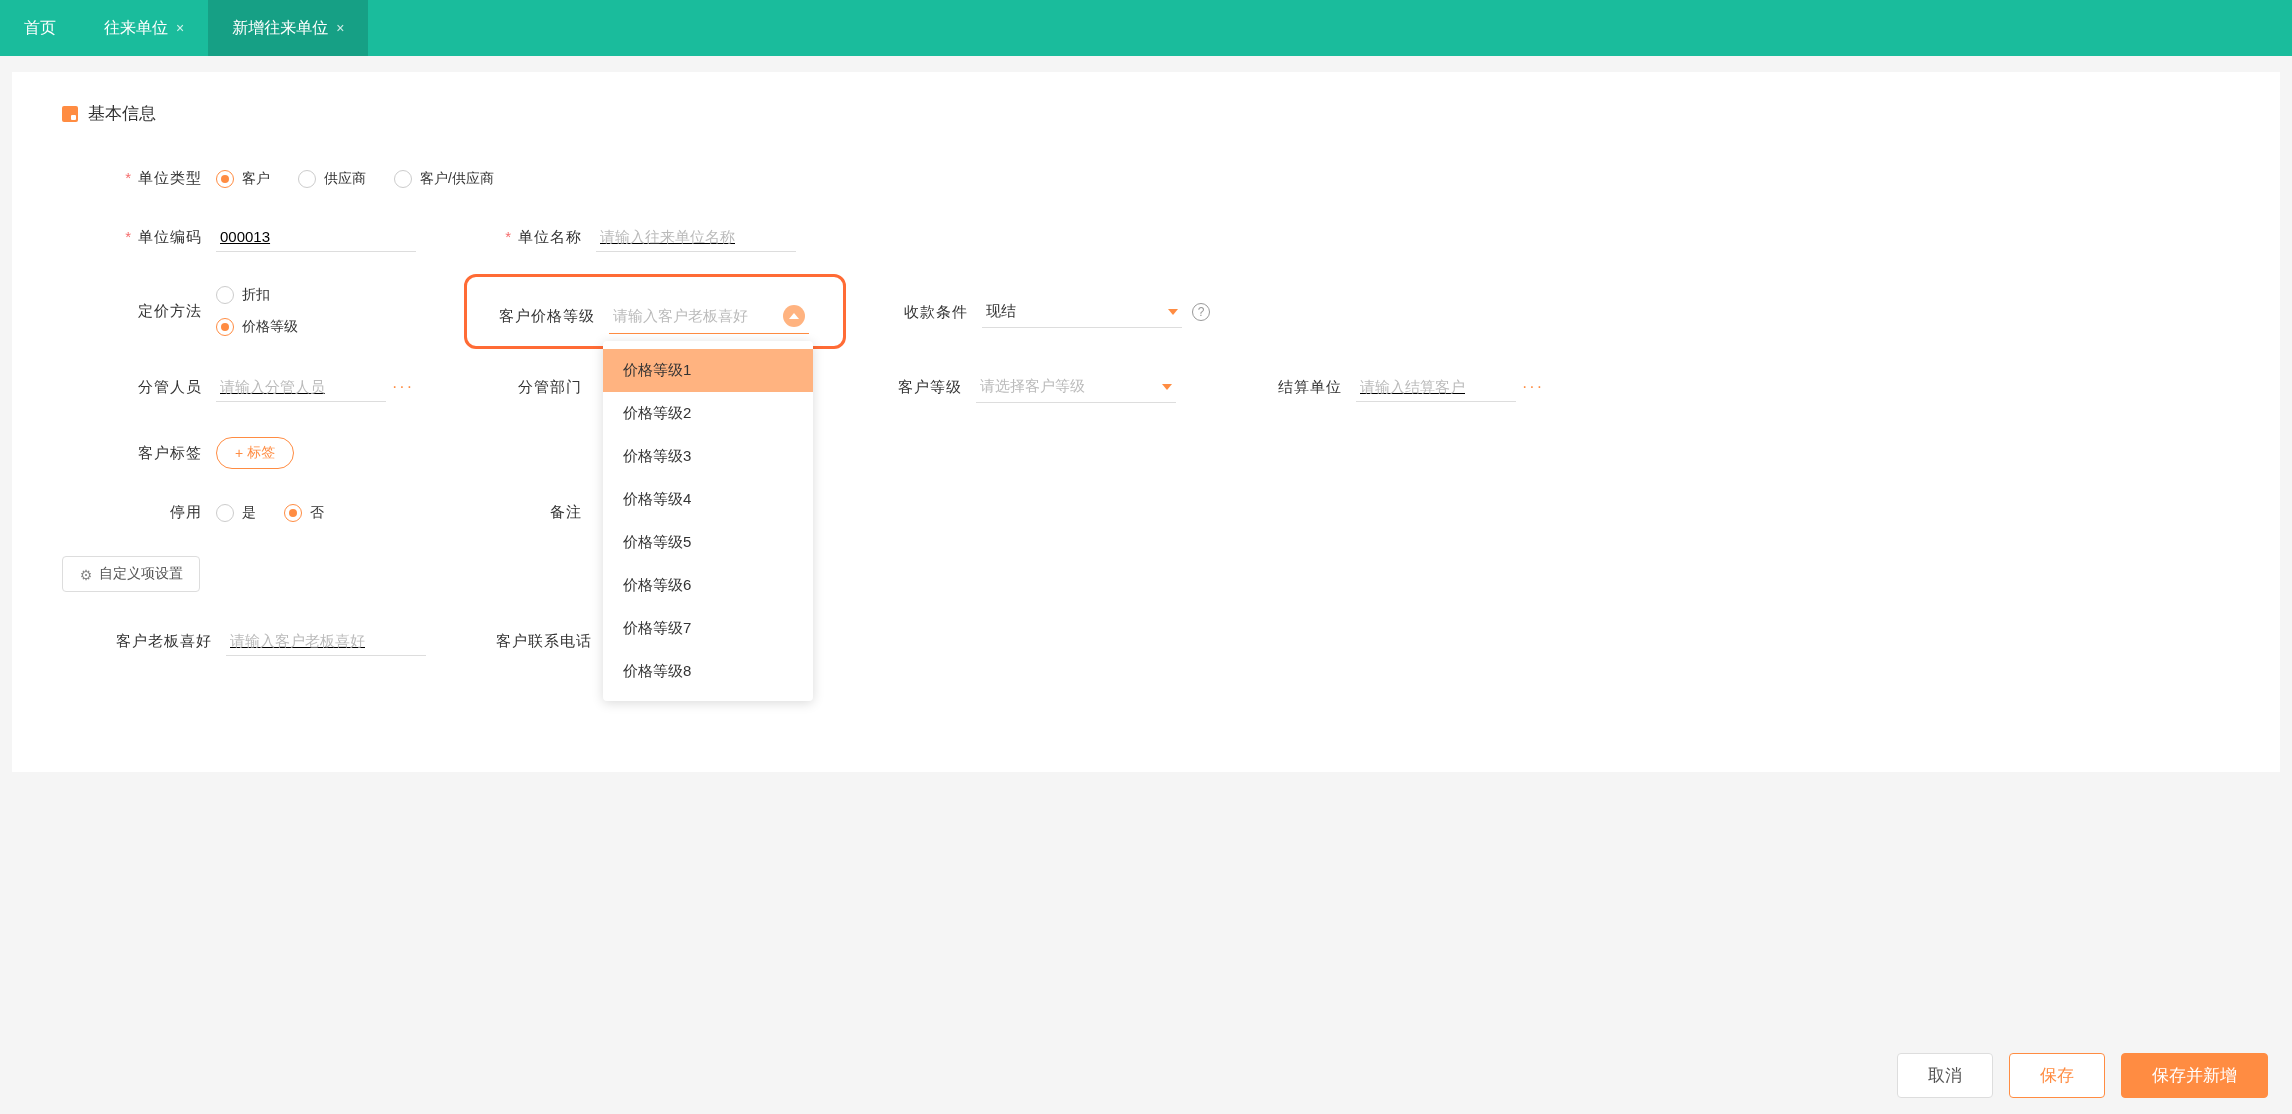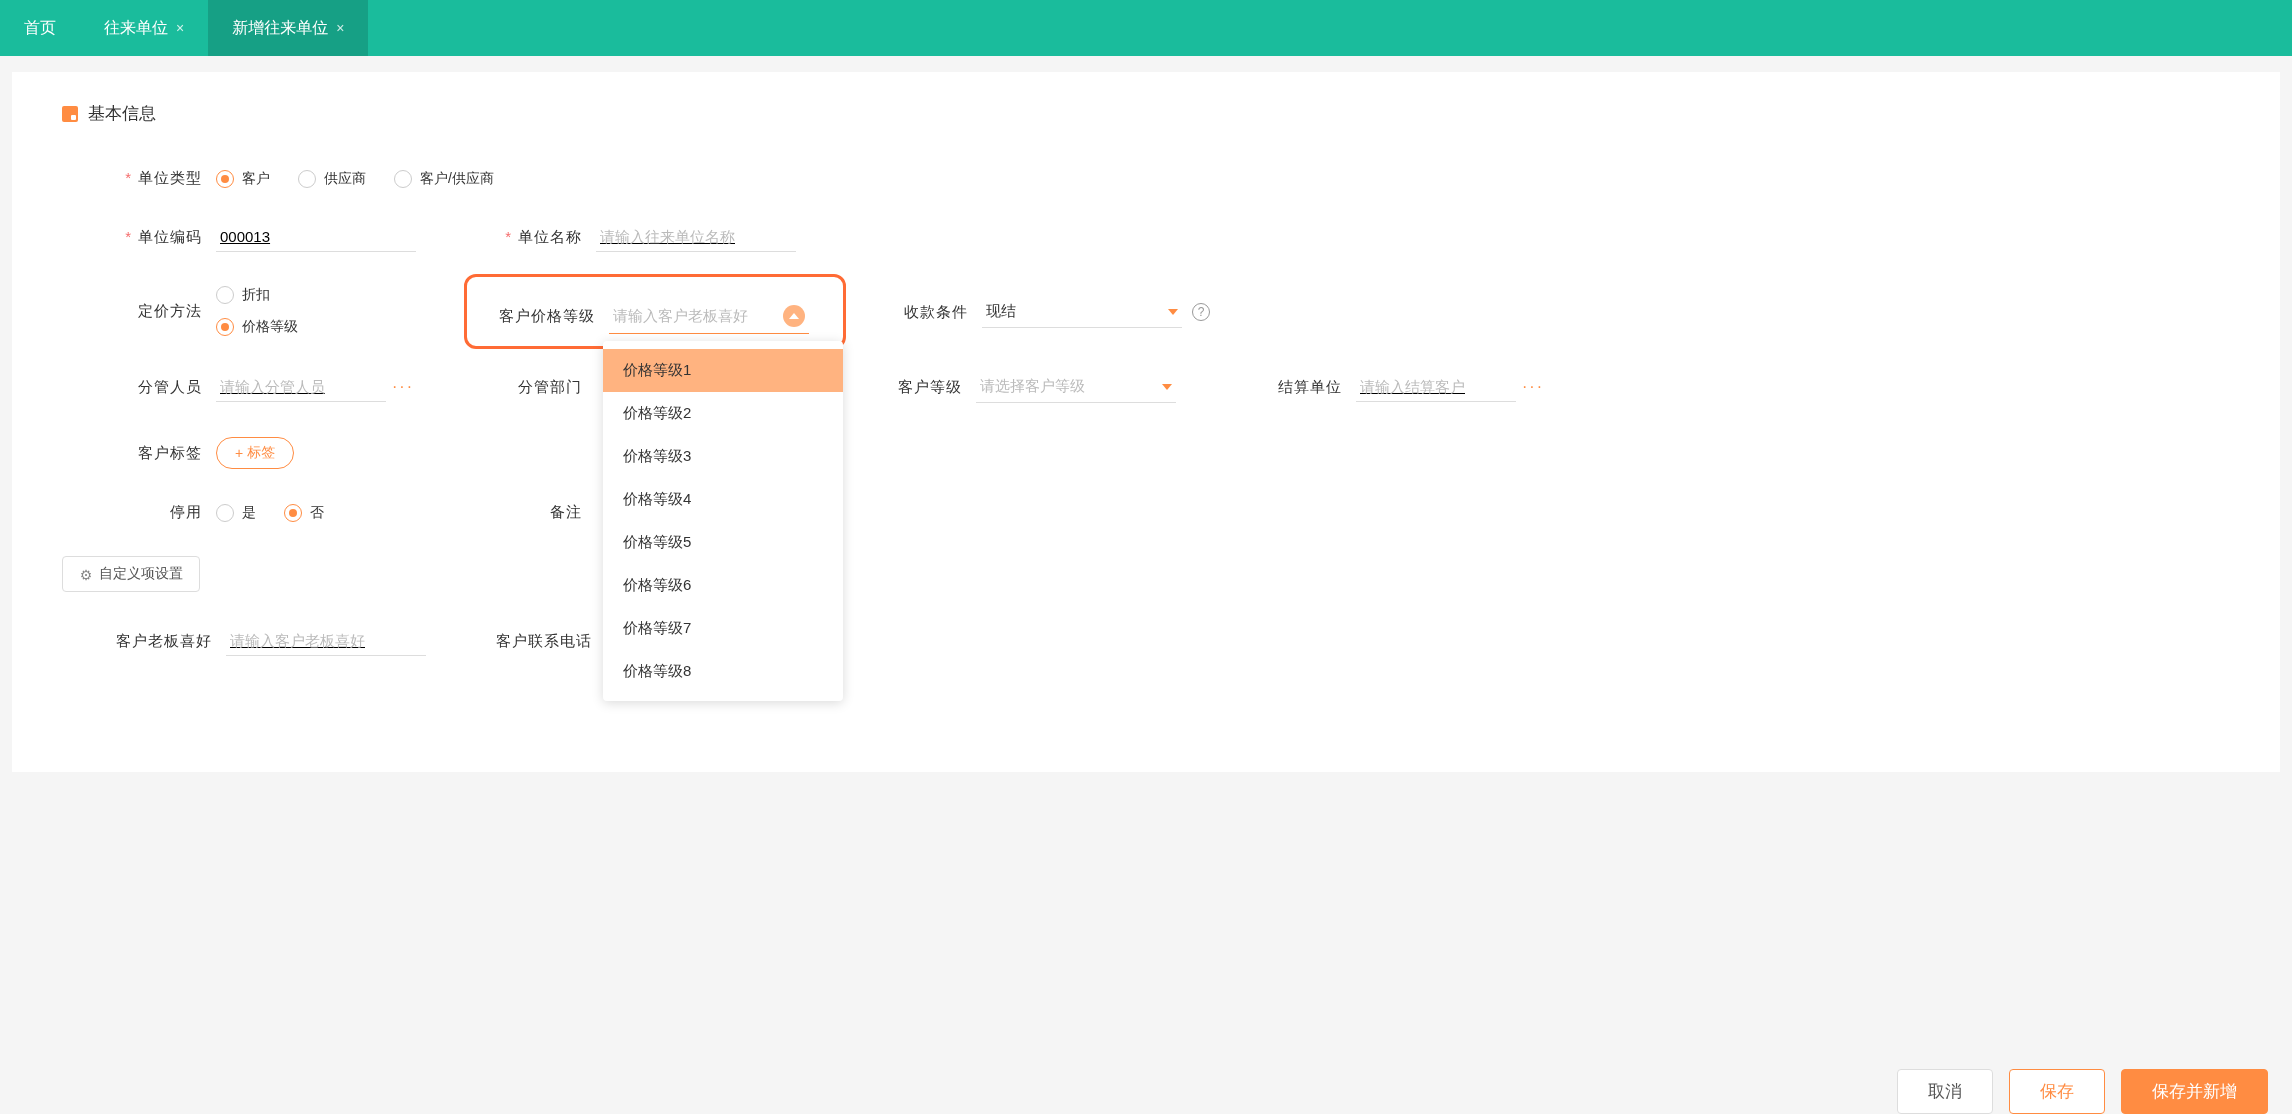--- a/index.html
+++ b/index.html
@@ -222,21 +222,21 @@
     }
     .pricing-radios {
       display: flex;
       flex-direction: column;
       gap: 14px;
     }
     .dropdown-panel {
       position: absolute;
       top: 42px;
       left: -6px;
-      width: 240px;
+      width: 210px;
       background: #fff;
       box-shadow: 0 2px 12px rgba(0,0,0,0.15);
       border-radius: 4px;
       z-index: 100;
       max-height: 360px;
       overflow-y: auto;
       padding: 8px 0;
     }
     .dropdown-item {
       padding: 12px 20px;
@@ -271,21 +271,21 @@
       display: inline-block;
       position: relative;
     }
     .gear-icon::before {
       content: '⚙';
       font-size: 14px;
       color: #888;
     }
     .footer-bar {
       position: fixed;
-      bottom: 0;
+      bottom: 16px;
       right: 24px;
       display: flex;
       gap: 16px;
     }
     .btn {
       padding: 10px 30px;
       font-size: 17px;
       border-radius: 4px;
       cursor: pointer;
       border: 1px solid #ddd;

